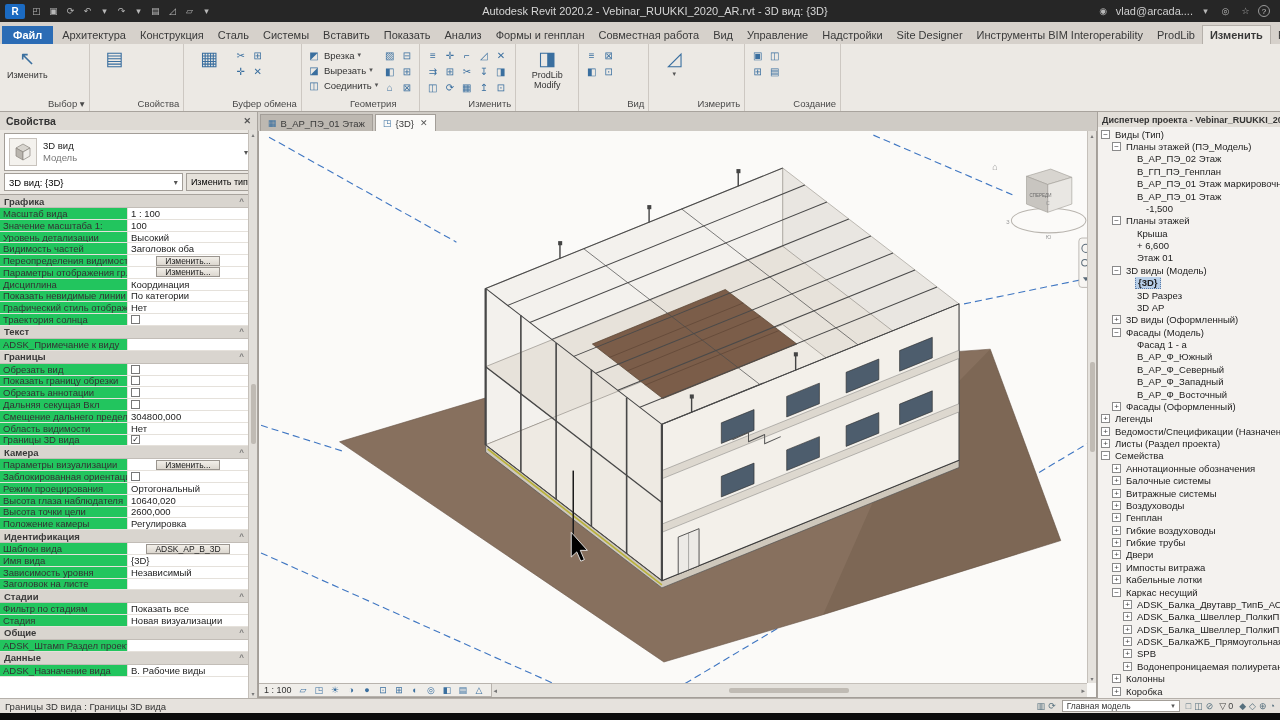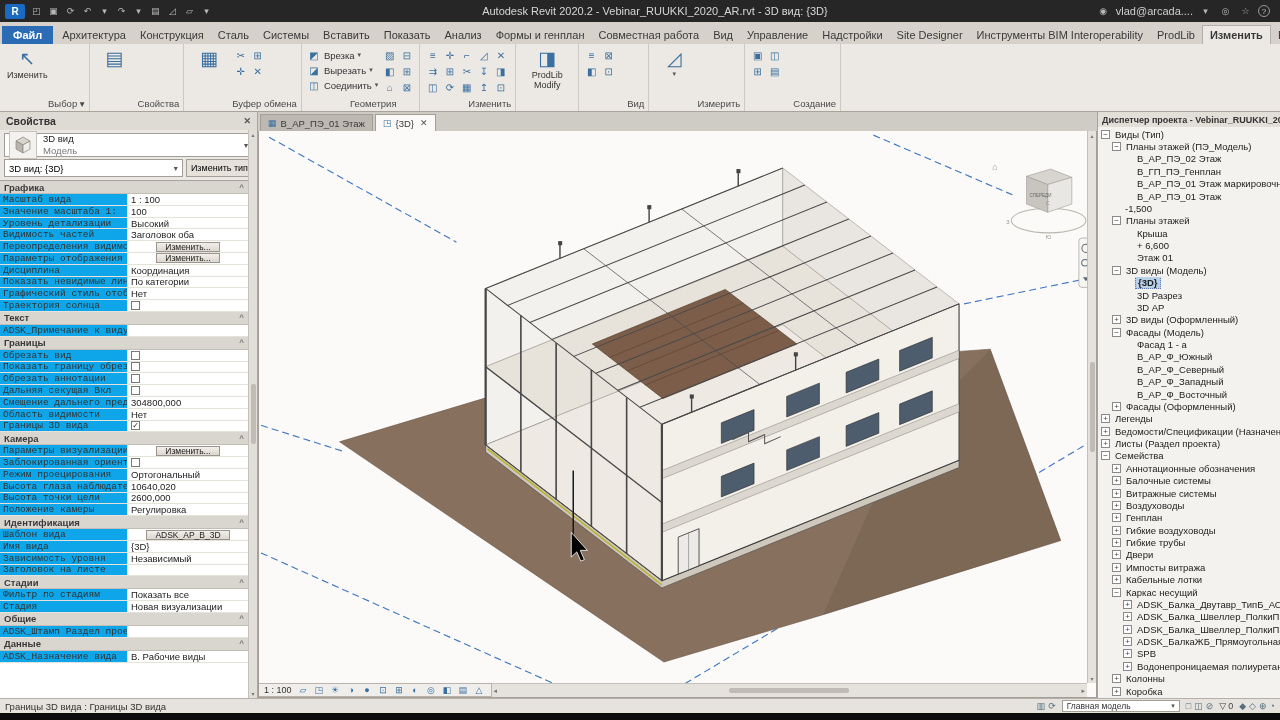--- a/index.html
+++ b/index.html
@@ -36,35 +36,35 @@
   .sglyph{font-size:10px;color:#3a6f9f;width:14px;text-align:center;}
   .sdd{font-size:7px;color:#555;}
 
   
   .main{flex:1;display:flex;min-height:0;}
 
   
   .props{width:258px;background:#ebe8e3;border-right:1px solid #a8a39d;display:flex;flex-direction:column;font-size:9.5px;position:relative;flex:none;}
   .props-header{height:18px;background:#dedad4;display:flex;align-items:center;justify-content:space-between;padding:0 6px;font-weight:bold;font-size:10.5px;color:#333;}
   .closex{font-size:9px;color:#555;}
-  .type-selector{margin:3px 4px 2px;background:#fff;border:1px solid #a39e98;height:24px;display:flex;align-items:center;gap:6px;padding:0 4px;}
+  .type-selector{margin:3px 4px 2px;background:#fff;border:1px solid #a39e98;height:38px;display:flex;align-items:center;gap:6px;padding:0 4px;}
   .ts-icon{width:28px;height:28px;border:1px solid #c8c3bd;background:#f4f2ee;flex:none;display:flex;align-items:center;justify-content:center;}
   .ts-text{flex:1;line-height:12px;}
   .ts-name{color:#222;}
   .ts-fam{color:#777;}
   .ts-dd{font-size:8px;color:#555;}
   .instance-row{display:flex;margin:0 4px 3px;gap:3px;height:18px;}
   .instance-combo{flex:1;background:#fff;border:1px solid #a39e98;display:flex;align-items:center;justify-content:space-between;padding:0 4px;}
   .instance-combo .dd{font-size:8px;color:#555;}
   .edit-type-btn{border:1px solid #a39e98;background:#e6e2db;font-size:9px;padding:0 4px;white-space:nowrap;}
   .prop-table{flex:1;overflow:hidden;border-top:1px solid #a8a39d;background:#fff;margin-right:9px;}
   .psec{height:13px;background:#d9d5cf;border-bottom:1px solid #c2bdb7;display:flex;align-items:center;justify-content:space-between;padding:0 4px;font-weight:bold;color:#3a3a3a;}
   .seccol{color:#777;font-size:8px;}
   .prow{display:flex;height:11.8px;border-bottom:1px solid #e5e1db;}
-  .plab{width:128px;padding:0 3px;color:#333;border-right:1px solid #e5e1db;background:#0ea5e9;overflow:hidden;white-space:nowrap;display:flex;align-items:center;font-family:Liberation Mono, monospace;}
+  .plab{width:128px;padding:0 3px;color:#333;border-right:1px solid #e5e1db;background:#22c55e;overflow:hidden;white-space:nowrap;display:flex;align-items:center;}
   .pval{flex:1;padding:0 3px;display:flex;align-items:center;overflow:hidden;white-space:nowrap;color:#222;}
   .pbtn{border:1px solid #9a958f;background:linear-gradient(#f2efe9,#dcd7cf);padding:0 8px;font-size:8.5px;height:10px;line-height:9px;margin:0 auto;}
   .pcheck{width:9px;height:9px;border:1px solid #787878;background:#fff;font-size:8px;line-height:8px;text-align:center;color:#222;}
   .props-bottom{height:17px;display:flex;justify-content:space-between;align-items:center;padding:0 6px;background:#ebe8e3;border-top:1px solid #c5c0ba;margin-right:9px;}
   .help-link{color:#2a5db0;text-decoration:underline;}
   .apply-btn{border:1px solid #a39e98;background:#e6e2db;font-size:9px;padding:1px 8px;}
   .pscroll{position:absolute;right:0;top:18px;bottom:0;width:9px;background:#e2dfda;border-left:1px solid #c5c0ba;display:flex;flex-direction:column;align-items:center;justify-content:space-between;font-size:6px;color:#777;padding:1px 0;}
   .pthumb{width:5px;flex:0 0 60px;background:#c0bbb4;border-radius:2px;}
 
   
@@ -688,21 +688,21 @@
             <span class="tlabel">В_ГП_ПЭ_Генплан</span>
           </div>
           <div class="titem" style="padding-left: 25px;">
             <span class="texps"></span>
             <span class="tlabel">В_АР_ПЭ_01 Этаж маркировочный</span>
           </div>
           <div class="titem" style="padding-left: 25px;">
             <span class="texps"></span>
             <span class="tlabel">В_АР_ПЭ_01 Этаж</span>
           </div>
-          <div class="titem" style="padding-left: 13px; align-items: center;">
+          <div class="titem" style="padding-left: 34px; align-items: center;">
             <span class="texps"></span>
             <span class="tlabel">-1,500</span>
           </div>
           <div class="titem" style="padding-left: 14px;">
             <span class="texp">−</span>
             <span class="tlabel">Планы этажей</span>
           </div>
           <div class="titem" style="padding-left: 25px;">
             <span class="texps"></span>
             <span class="tlabel">Крыша</span>

